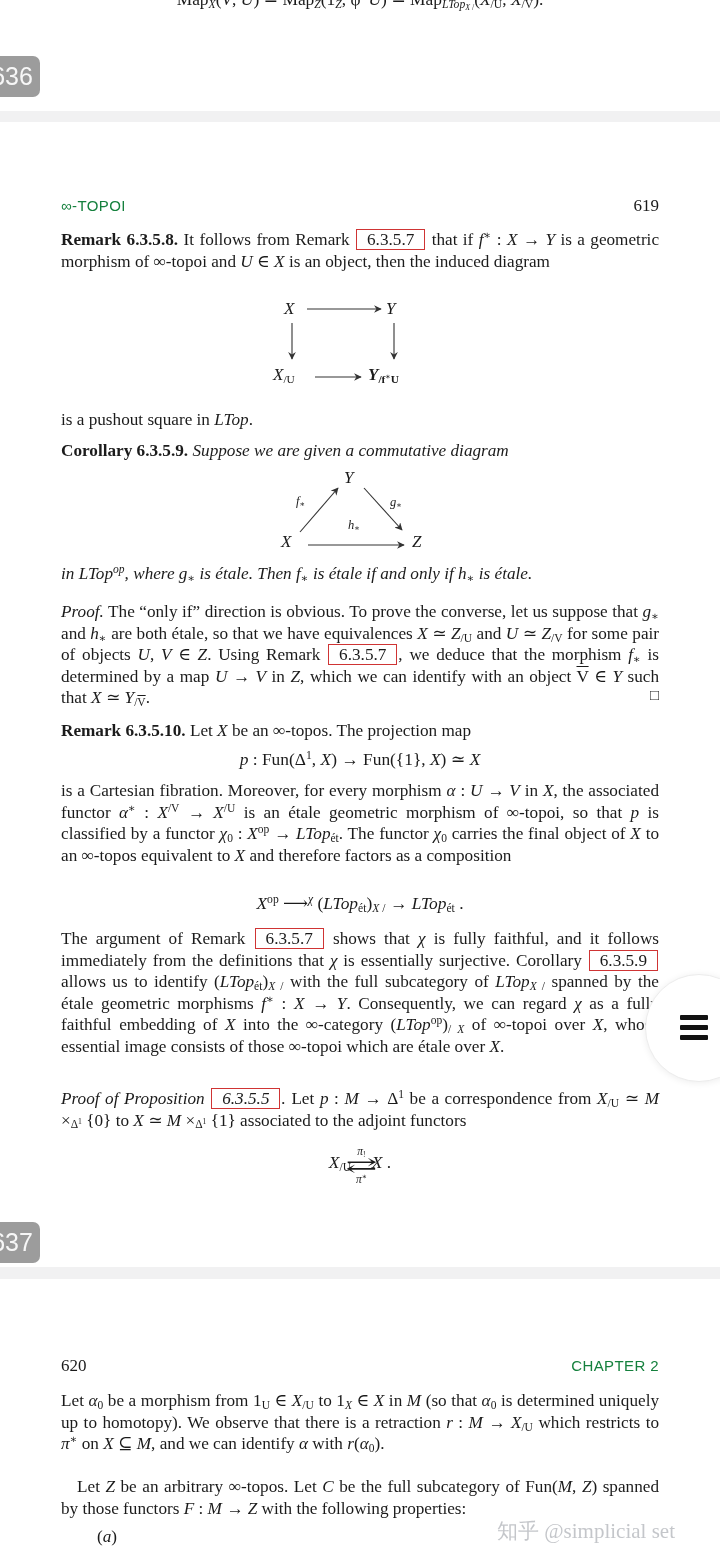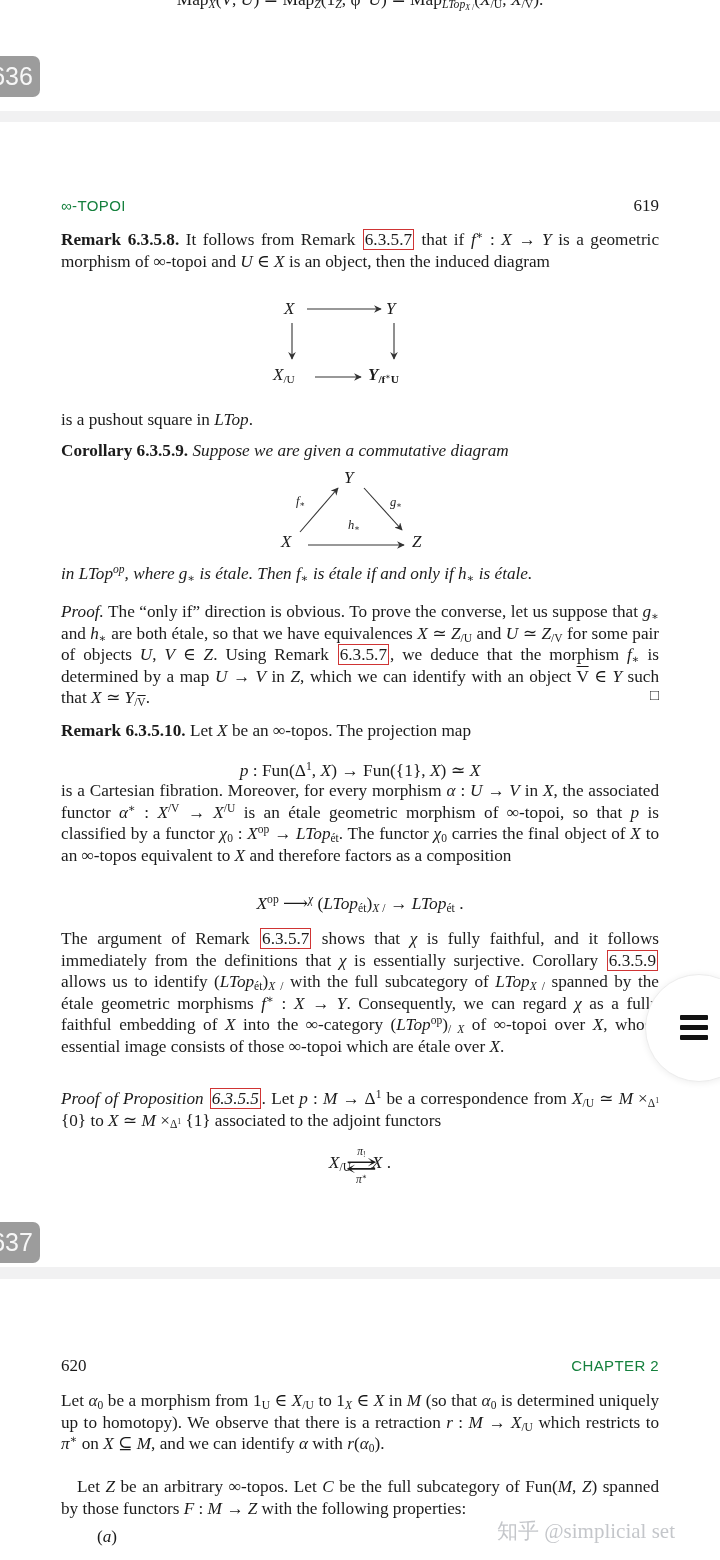--- a/index.html
+++ b/index.html
@@ -10,21 +10,21 @@
   }
   .para{
     position:absolute;left:61px;width:598px;
     font-size:17.2px;line-height:21.6px;text-align:justify;
   }
   b.lbl{font-weight:bold;}
   sub,sup{font-size:67%;line-height:0;}
   sup{vertical-align:0.48em;}
   sub{vertical-align:-0.22em;}
   .ov{text-decoration:overline;}
-  .refbox{border:1.4px solid #cf3434;padding:0 1px;margin:16px 1px;}
+  .refbox{border:1.4px solid #cf3434;padding:0 10px;margin:16px 1px;}
   .gap{position:absolute;left:0;width:720px;background:#f1f1f2;}
   .badge{
     position:absolute;left:-16px;width:56px;height:41px;
     background:#9c9c9c;border-radius:7px;color:#f7f7f7;
     font-family:"Liberation Sans","DejaVu Sans",sans-serif;
     font-size:25px;line-height:41px;text-align:center;font-weight:400;
   }
   .runhead{
     position:absolute;left:61px;width:598px;display:flex;
     justify-content:space-between;align-items:baseline;
@@ -120,21 +120,21 @@
   <span><i>Proof.</i></span>
   <span>The “only if” direction is obvious. To prove the converse, let us suppose that <i>g</i><sub>∗</sub> and <i>h</i><sub>∗</sub> are both étale, so that we have equivalences <i>X</i> ≃ <i>Z</i><sub>/U</sub> and <i>U</i> ≃ <i>Z</i><sub>/V</sub> for some pair of objects <i>U</i>, <i>V</i> ∈ <i>Z</i>. Using Remark <span class="refbox">6.3.5.7</span>, we deduce that the morphism <i>f</i><sub>∗</sub> is determined by a map <i>U</i> → <i>V</i> in <i>Z</i>, which we can identify with an object <span class="ov">V</span> ∈ <i>Y</i> such that <i>X</i> ≃ <i>Y</i><sub>/<span class="ov">V</span></sub>.</span>
   <span class="qed">□</span>
 </div>
 
 <div class="para" style="top:720px;">
   <b class="lbl">Remark 6.3.5.10.</b>
   <span>Let <i>X</i> be an ∞-topos. The projection map</span>
 </div>
 
-<div class="formula" style="top:749px;margin-top:11px;"><i>p</i> : Fun(Δ<sup>1</sup>, <i>X</i>) → Fun({1}, <i>X</i>) ≃ <i>X</i></div>
+<div class="formula" style="top:749px;"><i>p</i> : Fun(Δ<sup>1</sup>, <i>X</i>) → Fun({1}, <i>X</i>) ≃ <i>X</i></div>
 
 <div class="para" style="top:780px;">is a Cartesian fibration. Moreover, for every morphism <i>α</i> : <i>U</i> → <i>V</i> in <i>X</i>, the associated functor <i>α</i><sup>∗</sup> : <i>X</i><sup>/V</sup> → <i>X</i><sup>/U</sup> is an étale geometric morphism of ∞-topoi, so that <i>p</i> is classified by a functor <i>χ</i><sub>0</sub> : <i>X</i><sup>op</sup> → <i>LTop</i><sub>ét</sub>. The functor <i>χ</i><sub>0</sub> carries the final object of <i>X</i> to an ∞-topos equivalent to <i>X</i> and therefore factors as a composition</div>
 
 <div class="formula" style="top:893px;"><i>X</i><sup>op</sup> ⟶<sup><i>χ</i></sup> (<i>LTop</i><sub>ét</sub>)<sub><i>X</i> /</sub> → <i>LTop</i><sub>ét</sub> .</div>
 
 <div class="para" style="top:928px;">The argument of Remark <span class="refbox">6.3.5.7</span> shows that <i>χ</i> is fully faithful, and it follows immediately from the definitions that <i>χ</i> is essentially surjective. Corollary <span class="refbox">6.3.5.9</span> allows us to identify (<i>LTop</i><sub>ét</sub>)<sub><i>X</i> /</sub> with the full subcategory of <i>LTop</i><sub><i>X</i> /</sub> spanned by the étale geometric morphisms <i>f</i><sup>∗</sup> : <i>X</i> → <i>Y</i>. Consequently, we can regard <i>χ</i> as a fully faithful embedding of <i>X</i> into the ∞-category (<i>LTop</i><sup>op</sup>)<sub>/ <i>X</i></sub> of ∞-topoi over <i>X</i>, whose essential image consists of those ∞-topoi which are étale over <i>X</i>.</div>
 
 <div class="para" style="top:1088px;">
   <span><i>Proof of Proposition <span class="refbox">6.3.5.5</span>.</i></span>
   <span>Let <i>p</i> : <i>M</i> → Δ<sup>1</sup> be a correspondence from <i>X</i><sub>/U</sub> ≃ <i>M</i> ×<sub>Δ<sup>1</sup></sub> {0} to <i>X</i> ≃ <i>M</i> ×<sub>Δ<sup>1</sup></sub> {1} associated to the adjoint functors</span>

